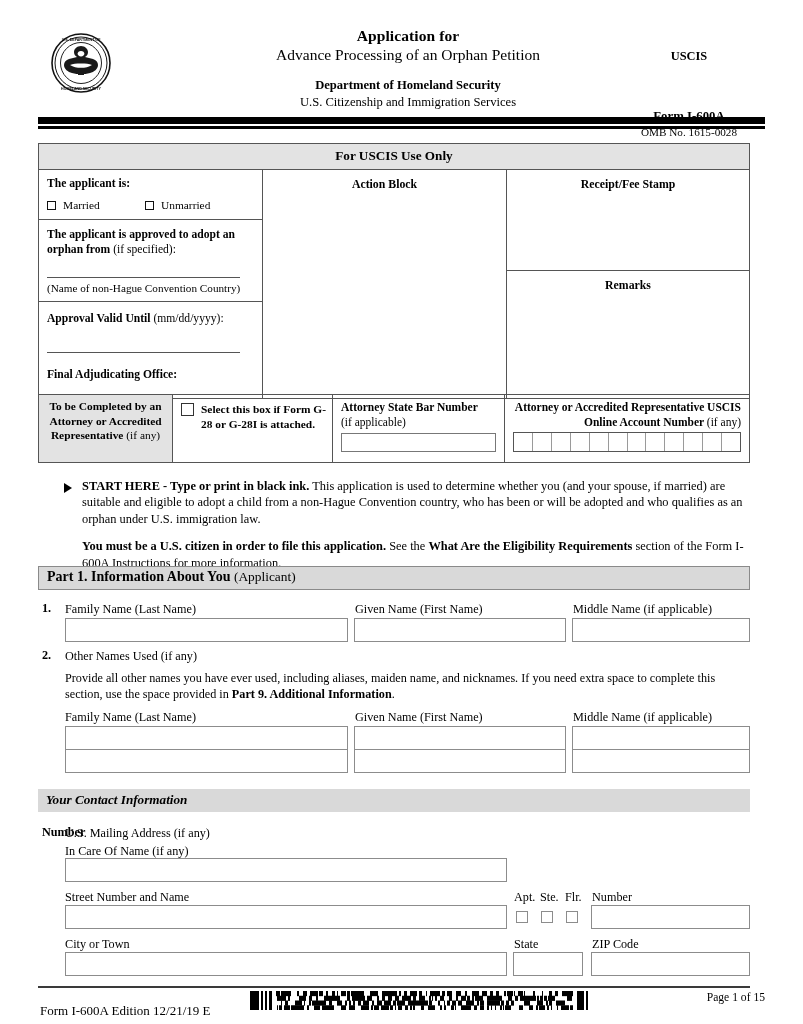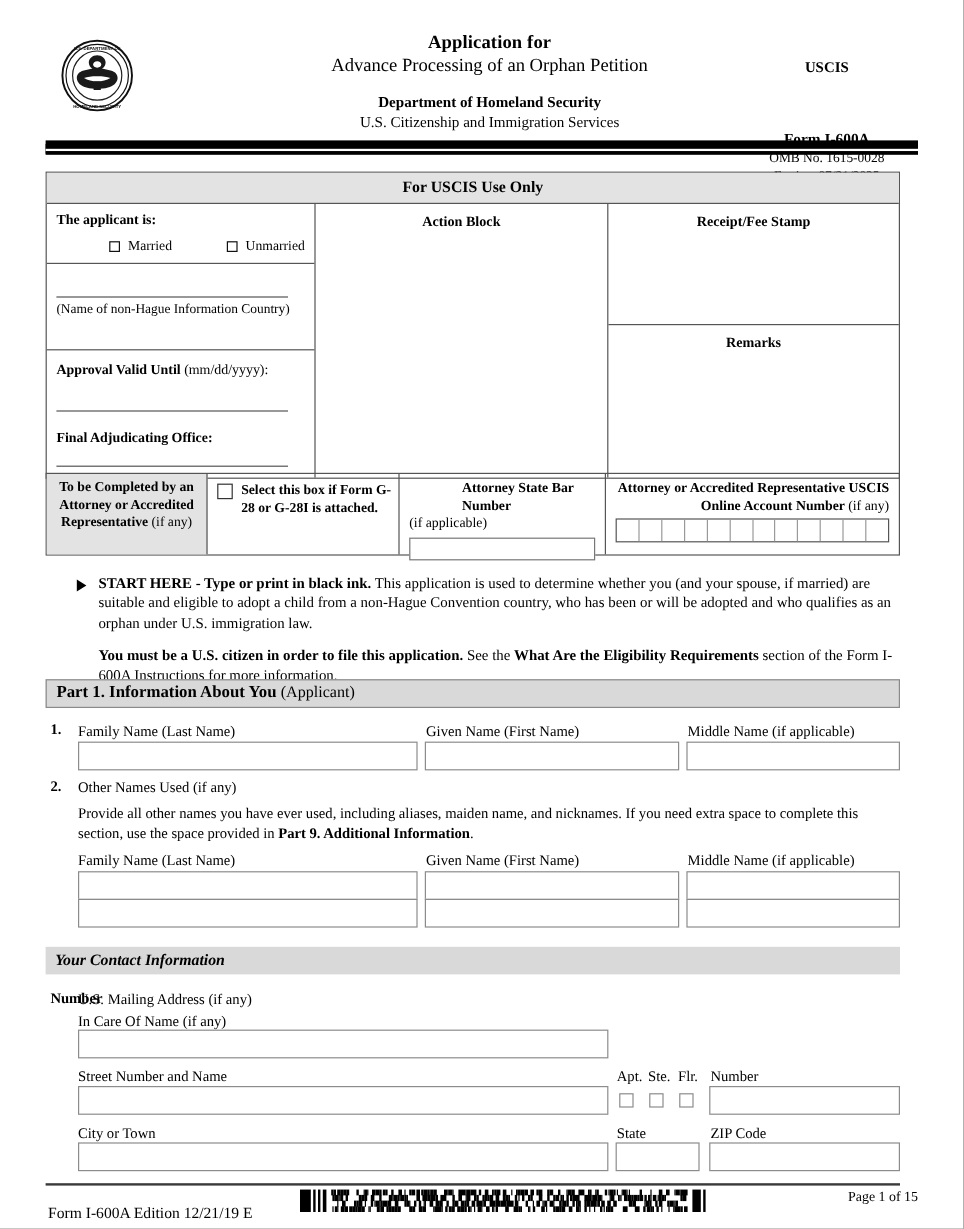--- a/index.html
+++ b/index.html
@@ -124,21 +124,21 @@
     box-sizing: border-box;
     flex: 1;
   }
   .cell-c {
     padding: 9px 8px 6px;
     box-sizing: border-box;
     flex: 1;
   }
   .lbl-b { font-weight: bold; font-size: 11.6px; line-height: 15px; }
   .lbl-n { font-weight: normal; }
-  .cb-row { margin-top: 8px; font-size: 11.4px; display: flex; justify-content: flex-end; }
+  .cb-row { margin-top: 8px; font-size: 11.4px; display: flex; }
   .cb-row .opt { display: flex; align-items: center; }
   .cb-row .opt:first-child { width: 98px; }
   .chk {
     display: inline-block;
     width: 9px; height: 9px;
     border: 1.1px solid #111;
     margin-right: 7px;
     background: #fff;
     box-sizing: border-box;
   }
@@ -217,21 +217,21 @@
     margin-right: 7px;
     margin-top: 1px;
   }
   .atty-c2 .txt { font-weight: bold; font-size: 11.4px; line-height: 14.5px; }
   .atty-c3 {
     width: 172px;
     border-right: 1.5px solid #555;
     box-sizing: border-box;
     padding: 5px 8px 0 8px;
   }
-  .atty-c3 .t1 { font-weight: bold; font-size: 11.5px; line-height: 14.5px; margin-left: 44px; }
+  .atty-c3 .t1 { font-weight: bold; font-size: 11.5px; line-height: 14.5px; }
   .atty-c3 .t2 { font-size: 11.5px; line-height: 14.5px; }
   .atty-in {
     border: 1.5px solid #777;
     height: 19px;
     margin-top: 4px;
     background: #fff;
     box-sizing: border-box;
   }
   .atty-c4 {
     flex: 1;
@@ -404,22 +404,26 @@
               <span class="chk"></span>
               <span>Married</span>
             </span>
             <span class="opt">
               <span class="chk"></span>
               <span>Unmarried</span>
             </span>
           </div>
         </div>
         <div class="cell-b">
+          <div class="lbl-b">
+            <span>The applicant is approved to adopt an orphan from</span>
+            <span class="lbl-n">(if specified):</span>
+          </div>
           <div class="wline"></div>
-          <div class="subnote">(Name of non-Hague Information Country)</div>
+          <div class="subnote">(Name of non-Hague Convention Country)</div>
         </div>
         <div class="cell-c">
           <div class="lbl-b">
             <span>Approval Valid Until</span>
             <span class="lbl-n">(mm/dd/yyyy):</span>
           </div>
           <div class="wline tight"></div>
           <div class="lbl-b" style="margin-top:14px;">Final Adjudicating Office:</div>
           <div class="wline" style="margin-top:16px;"></div>
         </div>

